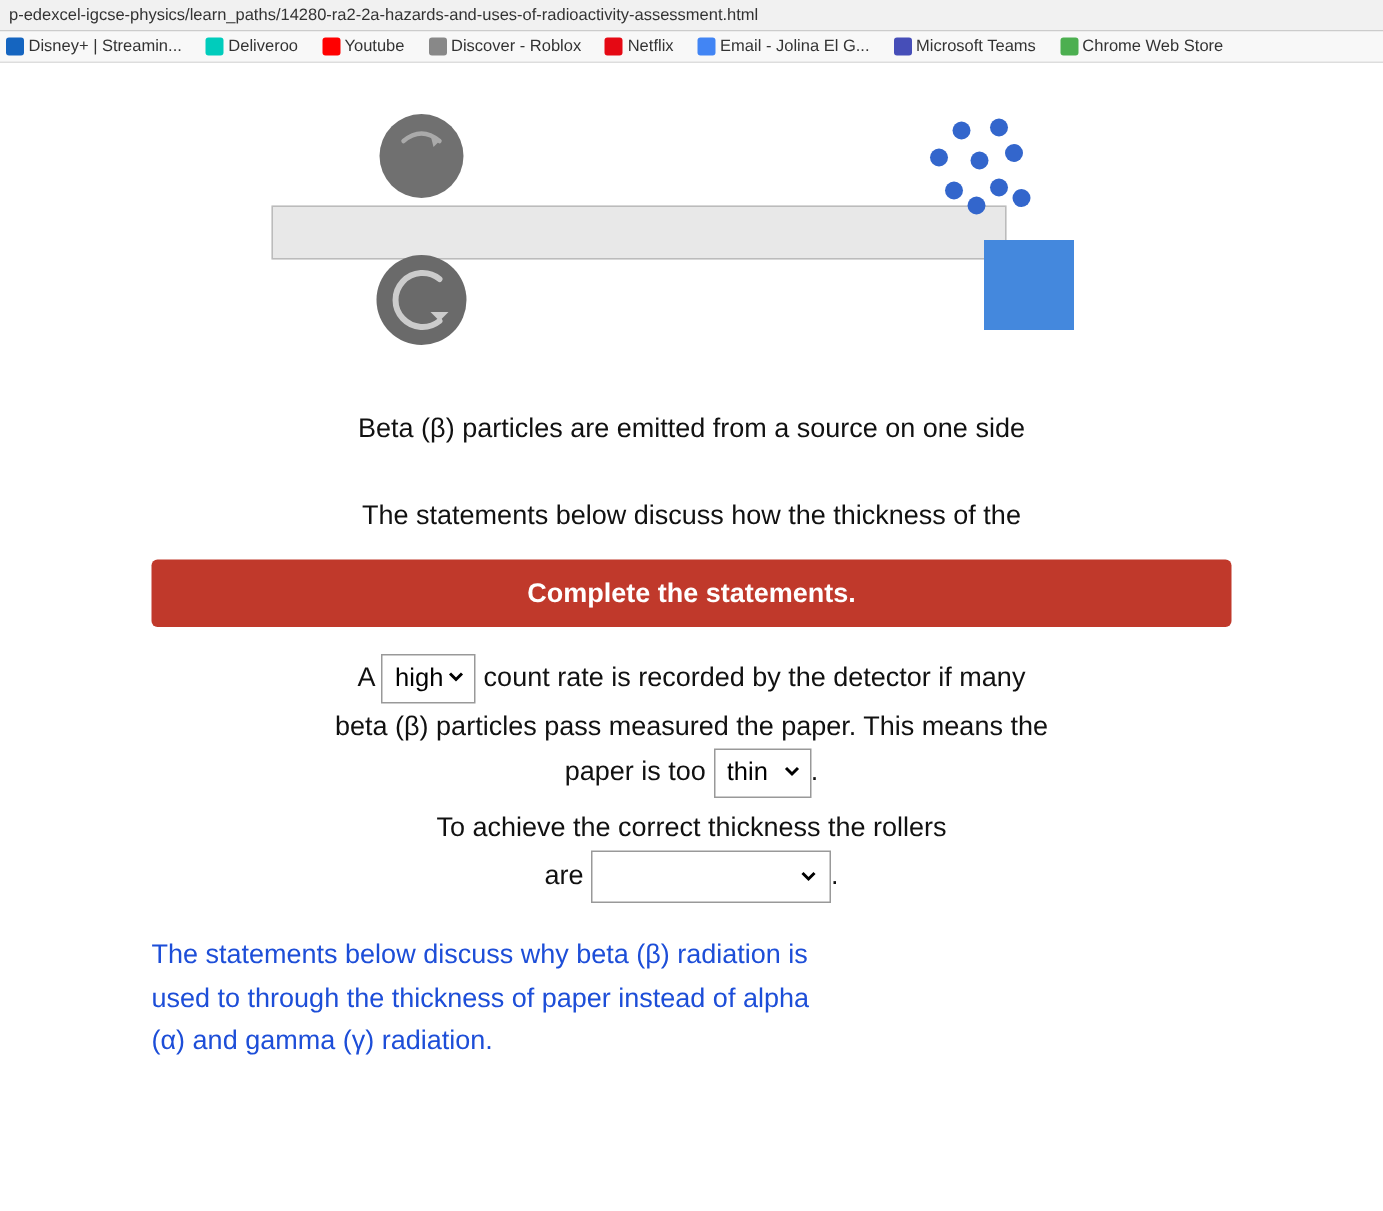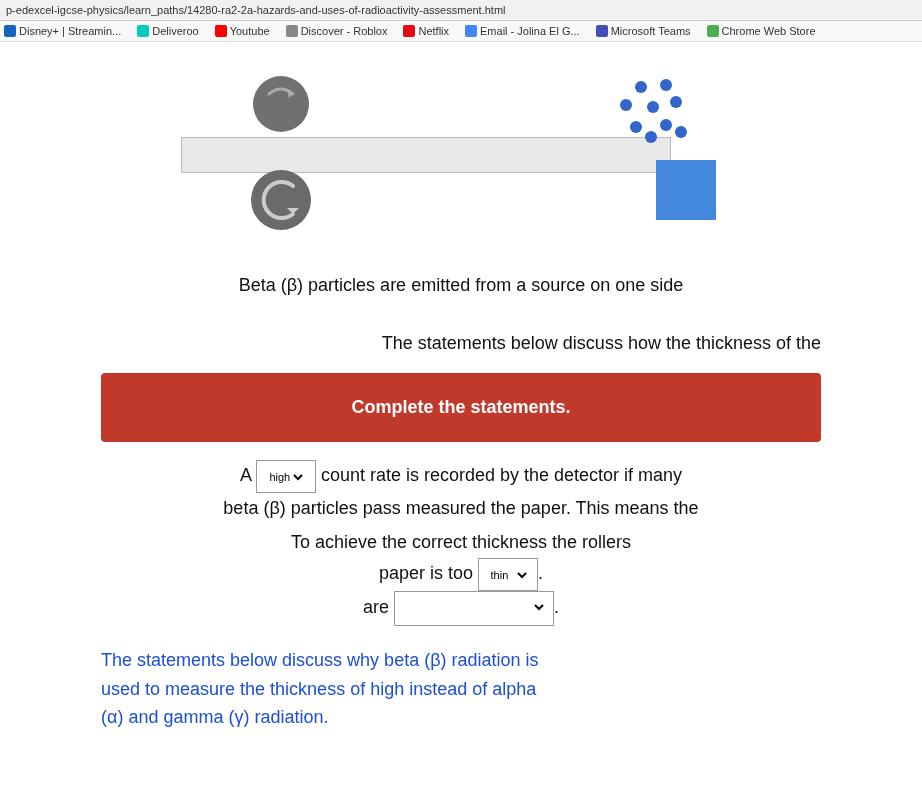--- a/index.html
+++ b/index.html
@@ -79,35 +79,35 @@
     
     .description-text {
       text-align: center;
       font-size: 18px;
       line-height: 1.5;
       margin-bottom: 31px;
       color: #111;
     }
 
     .instruction-text {
-      text-align: right;
+      text-align: center;
       font-size: 18px;
       line-height: 1.5;
       margin-bottom: 16px;
       color: #111;
     }
 
     
     .complete-banner {
       background: #c0392b;
       color: #fff;
       text-align: center;
       font-size: 18px;
       font-weight: bold;
-      padding: 24px 20px;
+      padding: 12px 20px;
       border-radius: 4px;
       margin-bottom: 18px;
     }
 
     
     .statement-area {
       font-size: 18px;
       line-height: 1.7;
       color: #111;
       margin-bottom: 20px;
@@ -122,21 +122,21 @@
       font-size: 17px;
       cursor: pointer;
       min-width: 60px;
       vertical-align: baseline;
       position: relative;
     }
 
     .inline-select select {
       border: none;
       background: transparent;
-      font-size: 11px;
+      font-size: 17px;
       outline: none;
       cursor: pointer;
       padding: 0;
       -webkit-appearance: auto;
       appearance: auto;
     }
 
     .dropdown-box {
       display: inline-block;
       border: 1px solid #999;
@@ -265,38 +265,38 @@
   <div class="statement-area">
     <div style="text-align:center;">
       <span>A </span><span class="inline-select"><select>
         <option value="high">high</option>
         <option value="low">low</option>
       </select></span><span> count rate is recorded by the detector if many</span>
     </div>
     <div style="text-align:center;">
       <span>beta (β) particles pass measured the paper. This means the</span>
     </div>
-    <div style="text-align:center; margin-top:4px;">
-      <span>To achieve the correct thickness the rollers</span>
-    </div>
     <div style="text-align:center;">
       <span>paper is too </span><span class="inline-select"><select>
         <option value="thin">thin</option>
         <option value="thick">thick</option>
       </select></span><span>.</span>
+    </div>
+    <div style="text-align:center; margin-top:4px;">
+      <span>To achieve the correct thickness the rollers</span>
     </div>
     <div style="text-align:center;">
       <span>are </span><span class="dropdown-box"><select>
         <option value="">  </option>
         <option value="moved_closer">moved closer</option>
         <option value="moved_apart">moved apart</option>
         <option value="kept_still">kept still</option>
       </select></span><span>.</span>
     </div>
   </div>
 
   <p class="final-text">
     <span>The statements below discuss why beta (β) radiation is</span><br>
-    <span>used to measure the thickness of high instead of alpha</span><br>
+    <span>used to through the thickness of paper instead of alpha</span><br>
     <span>(α) and gamma (γ) radiation.</span>
   </p>
 
 </div>
 
 </body></html>

